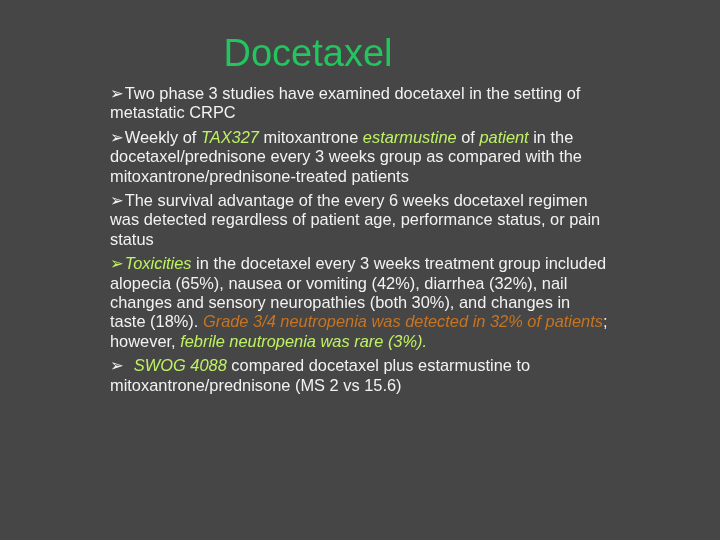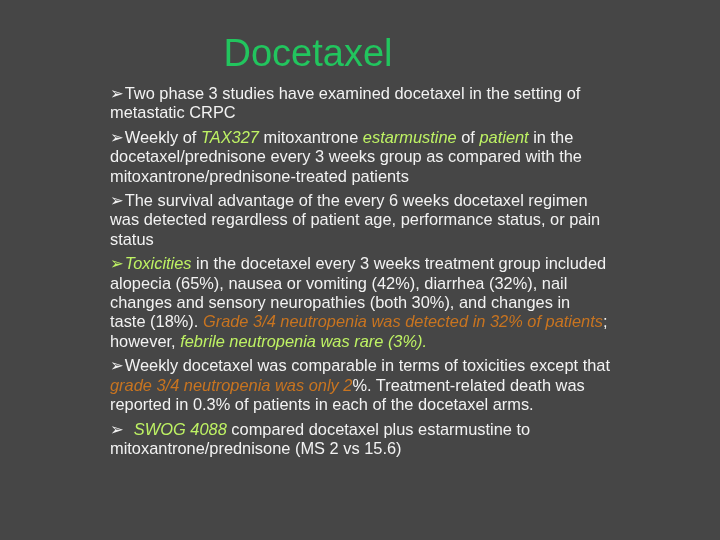--- a/index.html
+++ b/index.html
@@ -36,18 +36,15 @@
   <div class="bullet">
     <span class="arrow">➢</span><span>Weekly of </span><span class="red">TAX327</span><span> mitoxantrone </span><span class="red">estarmustine</span><span> of </span><span class="red">patient</span><span> in the docetaxel/prednisone every 3 weeks group as compared with the mitoxantrone/prednisone-treated patients</span>
   </div>
   <div class="bullet">
     <span class="arrow">➢</span><span>The survival advantage of the every 6 weeks docetaxel regimen was detected regardless of patient age, performance status, or pain status</span>
   </div>
   <div class="bullet">
     <span class="arrow red">➢</span><span class="red">Toxicities</span><span> in the docetaxel every 3 weeks treatment group included alopecia (65%), nausea or vomiting (42%), diarrhea (32%), nail changes and sensory neuropathies (both 30%), and changes in taste (18%). </span><span class="orange">Grade 3/4 neutropenia was detected in 32% of patients</span><span>; however, </span><span class="red">febrile neutropenia was rare (3%).</span>
   </div>
   <div class="bullet">
-    <span class="arrow">➢</span><span>Weekly docetaxel was comparable in terms of toxicities except that </span><span class="orange">grade 3/4 neutropenia was only 2</span><span>%. Treatment-related death was reported in 0.3% of patients in each of the docetaxel arms.</span>
-  </div>
-  <div class="bullet">
     <span class="arrow">➢</span><span style="white-space:pre">  </span><span class="red">SWOG 4088</span><span> compared docetaxel plus estarmustine to mitoxantrone/prednisone (MS 2 vs 15.6)</span>
   </div>
 </div>
 
 </body></html>

